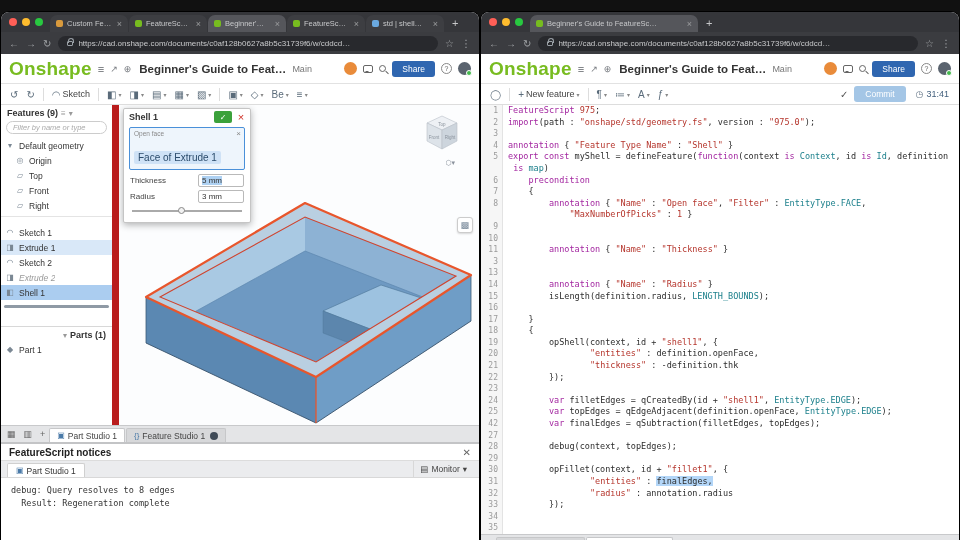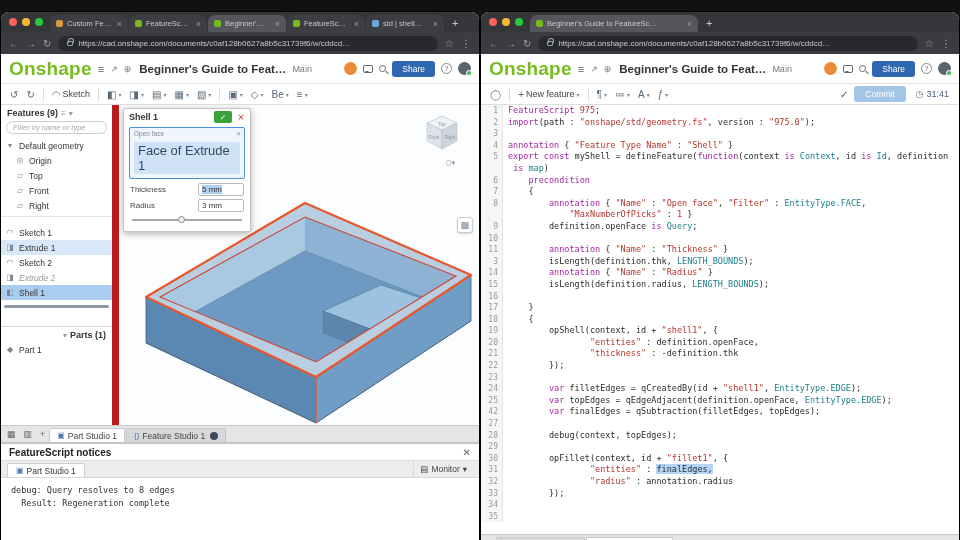--- a/index.html
+++ b/index.html
@@ -106,21 +106,21 @@
           border-radius:2px;box-shadow:0 2px 7px rgba(0,0,0,.3)}
   .dlg-head{display:flex;align-items:center;padding:2px 3px 2px 5px;gap:3px}
   .dlg-title{flex:1;font-size:9px;font-weight:bold;color:#333}
   .dlg-ok{background:#3ba13b;color:#fff;font-size:8px;width:18px;height:12px;border-radius:2px;
           display:flex;align-items:center;justify-content:center}
   .dlg-x{color:#d0342b;font-size:11px;width:12px;text-align:center;line-height:12px}
   .dlg-field{margin:2px 5px 4px;border:1.5px solid #4a90d9;background:#eef5fc;border-radius:2px;
              padding:2px 4px 4px;position:relative}
   .dlg-field-x{position:absolute;right:3px;top:1px;font-size:8px;color:#888}
   .dlg-field-label{font-size:6.5px;color:#888}
-  .chip{display:inline-block;margin-top:5px;background:#cfe2f6;border-radius:2px;font-size:13px;
+  .chip{display:inline-block;margin-top:14px;background:#cfe2f6;border-radius:2px;font-size:10px;
         color:#2b4b6b;padding:1px 4px}
   .dlg-row{display:flex;align-items:center;margin:3px 6px;gap:4px}
   .dlg-lab{flex:1;font-size:8px;color:#444}
   .dlg-val{width:46px;border:1px solid #b9b9b9;border-radius:2px;font-size:8px;color:#333;
            padding:1px 3px;background:#fff;white-space:nowrap}
   .selhl{background:#aed1f2}
   .dlg-slider{position:relative;height:10px;margin:3px 8px 6px}
   .dlg-track{position:absolute;top:4px;left:0;right:0;height:1.5px;background:#aaa}
   .dlg-thumb{position:absolute;top:1px;left:42%;width:7px;height:7px;border-radius:50%;
              background:#f2f2f2;border:1px solid #888}
@@ -561,33 +561,35 @@
         <div class="crow">
           <span class="ln">8</span>
           <span class="ct"><span class="tk-p">        </span><span class="tk-k">annotation</span><span class="tk-p"> { </span><span class="tk-s">"Name"</span><span class="tk-p"> : </span><span class="tk-s">"Open face"</span><span class="tk-p">, </span><span class="tk-s">"Filter"</span><span class="tk-p"> : </span><span class="tk-t">EntityType.FACE</span><span class="tk-p">,</span></span>
         </div>
         <div class="crow">
           <span class="ln"></span>
           <span class="ct"><span class="tk-p">            </span><span class="tk-s">"MaxNumberOfPicks"</span><span class="tk-p"> : </span><span class="tk-d">1</span><span class="tk-p"> }</span></span>
         </div>
         <div class="crow">
           <span class="ln">9</span>
-          <span class="ct"><span class="tk-p">        definition.openFace </span><span class="tk-k">is</span><span class="tk-p"> </span><span class="tk-t">Query</span><span class="tk-p">;</span></span>
         </div>
         <div class="crow">
           <span class="ln">10</span>
           <span class="ct"></span>
         </div>
         <div class="crow">
           <span class="ln">11</span>
           <span class="ct"><span class="tk-p">        </span><span class="tk-k">annotation</span><span class="tk-p"> { </span><span class="tk-s">"Name"</span><span class="tk-p"> : </span><span class="tk-s">"Thickness"</span><span class="tk-p"> }</span></span>
         </div>
         <div class="crow">
           <span class="ln">3</span>
-          <span class="ct"><span class="tk-p">        isLength(definition.thk, </span><span class="tk-t">LENGTH_BOUNDS</span><span class="tk-p">);</span></span>
+        </div>
+        <div class="crow">
+          <span class="ln">13</span>
+          <span class="ct"></span>
         </div>
         <div class="crow">
           <span class="ln">14</span>
           <span class="ct"><span class="tk-p">        </span><span class="tk-k">annotation</span><span class="tk-p"> { </span><span class="tk-s">"Name"</span><span class="tk-p"> : </span><span class="tk-s">"Radius"</span><span class="tk-p"> }</span></span>
         </div>
         <div class="crow">
           <span class="ln">15</span>
           <span class="ct"><span class="tk-p">        isLength(definition.radius, </span><span class="tk-t">LENGTH_BOUNDS</span><span class="tk-p">);</span></span>
         </div>
         <div class="crow">

